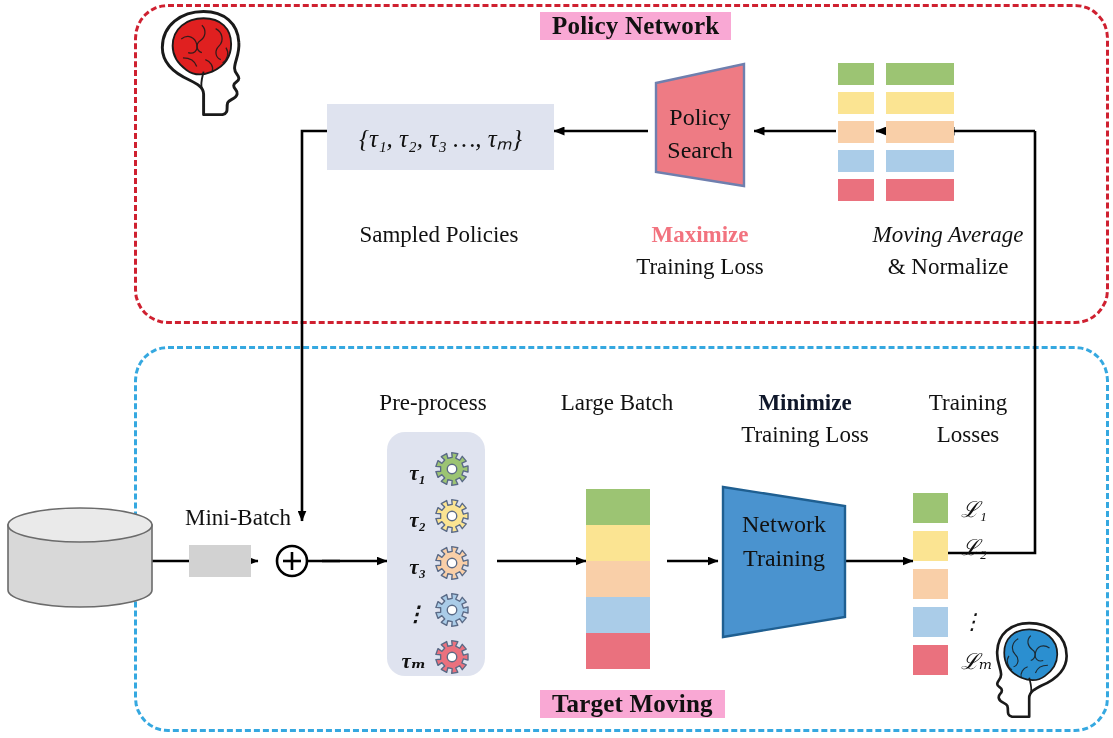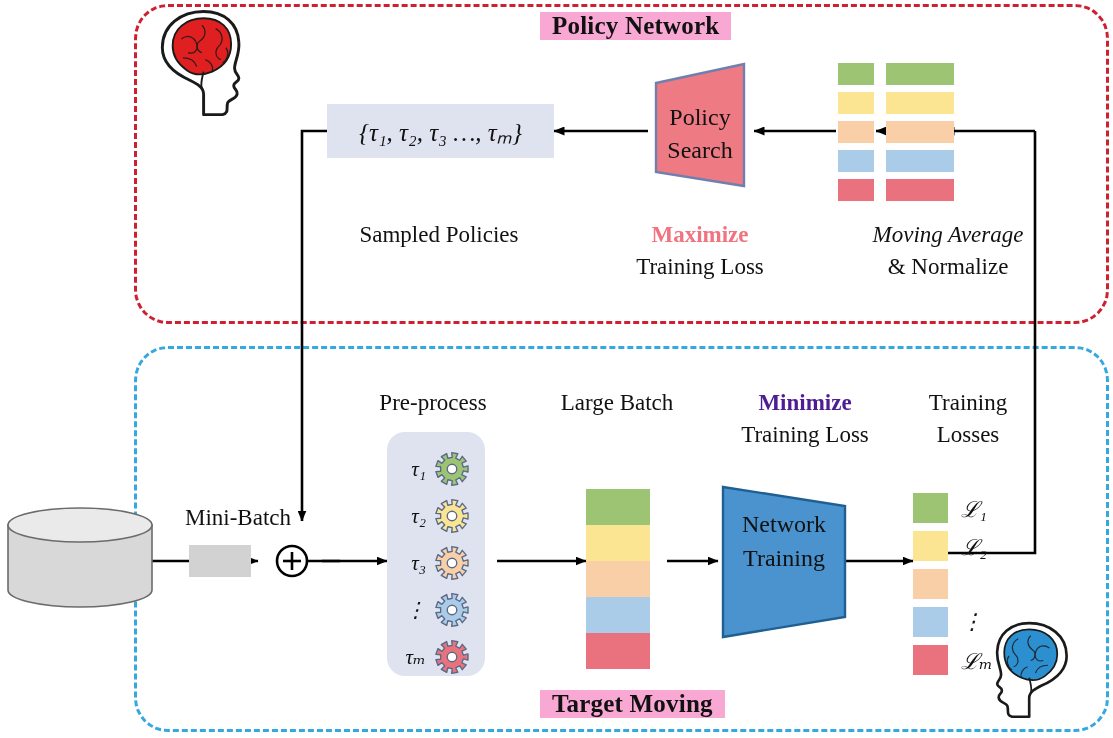--- a/index.html
+++ b/index.html
@@ -14,28 +14,28 @@
 
   .boxtitle{position:absolute;font-weight:bold;font-size:25px;letter-spacing:.2px;
             background:#f9a8d4;padding:0 12px;white-space:nowrap;}
   #policy-title{left:540px;top:12px;}
   #target-title{left:540px;top:690px;}
 
   
   .lbl{position:absolute;font-size:23px;white-space:nowrap;text-align:center;}
   .lbl.b{font-weight:bold;}
   .maximize{color:#f2737f;}
-  .minimize{color:#4c1d95;}
+  .minimize{color:#0f172a;}
 
   
   .sampled{position:absolute;background:#dfe3ef;display:flex;align-items:center;justify-content:center;
            font-size:25px;font-style:italic;font-family:"Liberation Serif",serif;}
 
   .preprocess{position:absolute;background:#dfe3ef;border-radius:18px;}
-  .taurow{position:absolute;display:flex;align-items:center;gap:9px;}
+  .taurow{position:absolute;display:flex;align-items:flex-end;gap:9px;font-weight:bold;}
   .taulab{font-size:21px;font-style:italic;width:30px;text-align:right;}
 
   .minibatch{position:absolute;background:#d2d2d2;}
 
   .stackseg{position:absolute;}
   .blk{position:absolute;}
 
   .lossrow{position:absolute;display:flex;align-items:center;gap:13px;}
   .losslab{font-size:22px;font-style:italic;}
 
@@ -133,21 +133,21 @@
         <path d="M58,20 C64,26 62,34 56,38 C50,42 52,50 58,52"></path>
         <path d="M74,24 C82,28 84,38 78,44 C72,50 74,58 80,60"></path>
         <path d="M36,58 C44,58 50,62 52,68"></path>
         <path d="M62,60 C68,62 72,68 70,74"></path>
         <path d="M86,46 C90,52 88,60 82,64"></path>
       </g>
       <path d="M60,74 C58,82 56,88 58,94" fill="none" stroke="#1a1a1a" stroke-width="2.2"></path>
     </g>
   </svg>
 
-  <div class="sampled" id="sampled" style="left:327px;top:104px;width:227px;height:54px;">{τ₁, τ₂, τ₃ …, τₘ}</div>
+  <div class="sampled" id="sampled" style="left:327px;top:104px;width:227px;height:66px;">{τ₁, τ₂, τ₃ …, τₘ}</div>
 
   <div class="lbl" style="left:284px;top:222px;width:310px;">Sampled Policies</div>
 
   <div class="lbl" style="left:645px;top:104px;width:110px;font-size:24px;">Policy</div>
   <div class="lbl" style="left:645px;top:137px;width:110px;font-size:24px;">Search</div>
 
   <div class="lbl b maximize" style="left:600px;top:222px;width:200px;">Maximize</div>
   <div class="lbl" style="left:600px;top:254px;width:200px;">Training Loss</div>
 
   <div class="lbl" style="left:818px;top:222px;width:260px;font-style:italic;">Moving Average</div>

